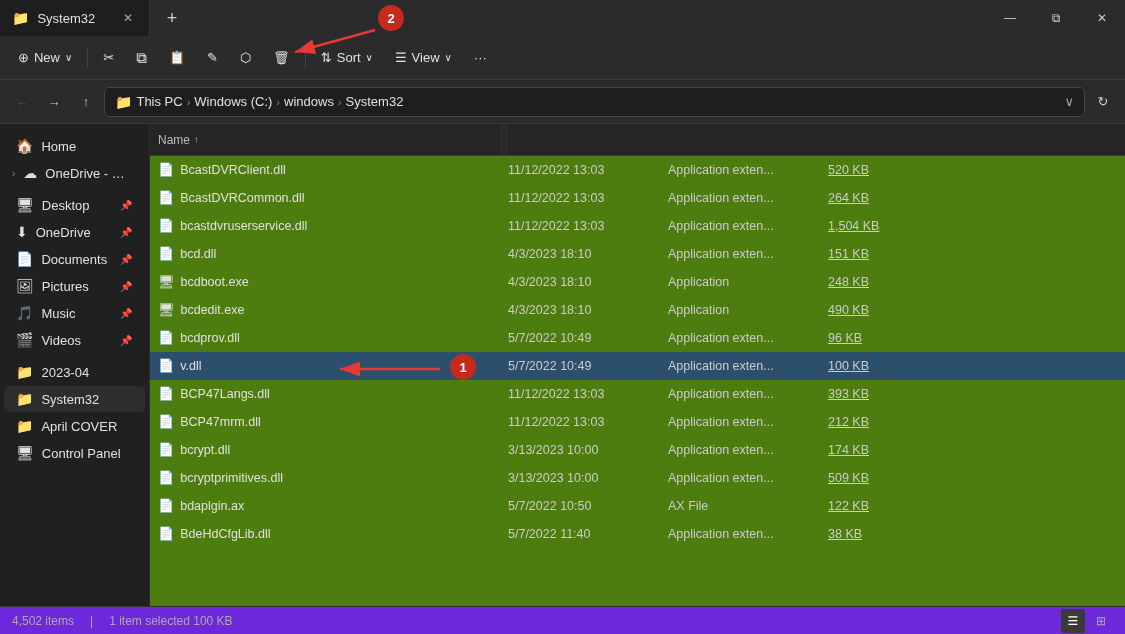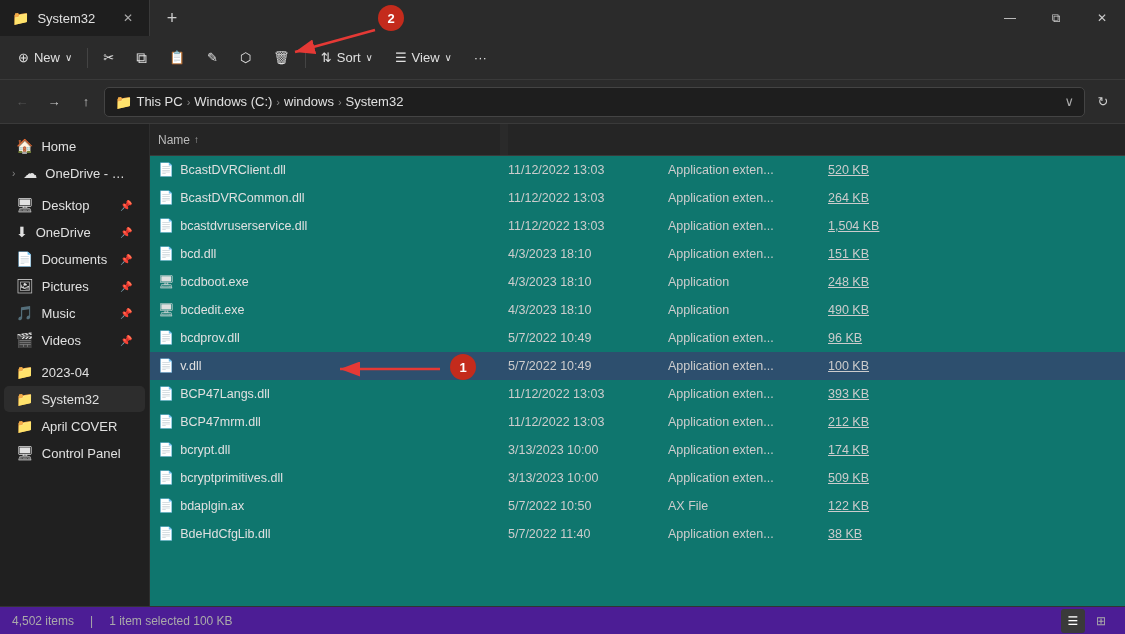--- a/index.html
+++ b/index.html
@@ -212,21 +212,21 @@
       color: #e0e0e0;
     }
     .sidebar-item.active { background: #2d2d2d; }
     .sidebar-icon { font-size: 14px; flex-shrink: 0; }
     .sidebar-label { flex: 1; white-space: nowrap; overflow: hidden; text-overflow: ellipsis; }
     .sidebar-pin { font-size: 10px; color: #888; }
 
     
     .file-area {
       flex: 1;
-      background: #0f766e;
+      background: #4d7c0f;
       display: flex;
       flex-direction: column;
       overflow: hidden;
     }
     .file-header {
       display: flex;
       align-items: center;
       border-bottom: 1px solid #3a3a3a;
       background: #252525;
       height: 32px;
@@ -274,21 +274,21 @@
     }
     .file-cell-name { width: 350px; }
     .file-cell-date { width: 160px; color: #ccc; }
     .file-cell-type { width: 160px; color: #ccc; }
     .file-cell-size { width: 100px; color: #ccc; text-decoration: underline; }
     .file-icon { font-size: 13px; flex-shrink: 0; }
 
     
     .status-bar {
       height: 28px;
-      background: #4c1d95;
+      background: #6d28d9;
       border-top: 1px solid #333;
       display: flex;
       align-items: center;
       padding: 0 12px;
       gap: 16px;
       font-size: 12px;
       color: #aaa;
     }
     .status-right {
       margin-left: auto;

